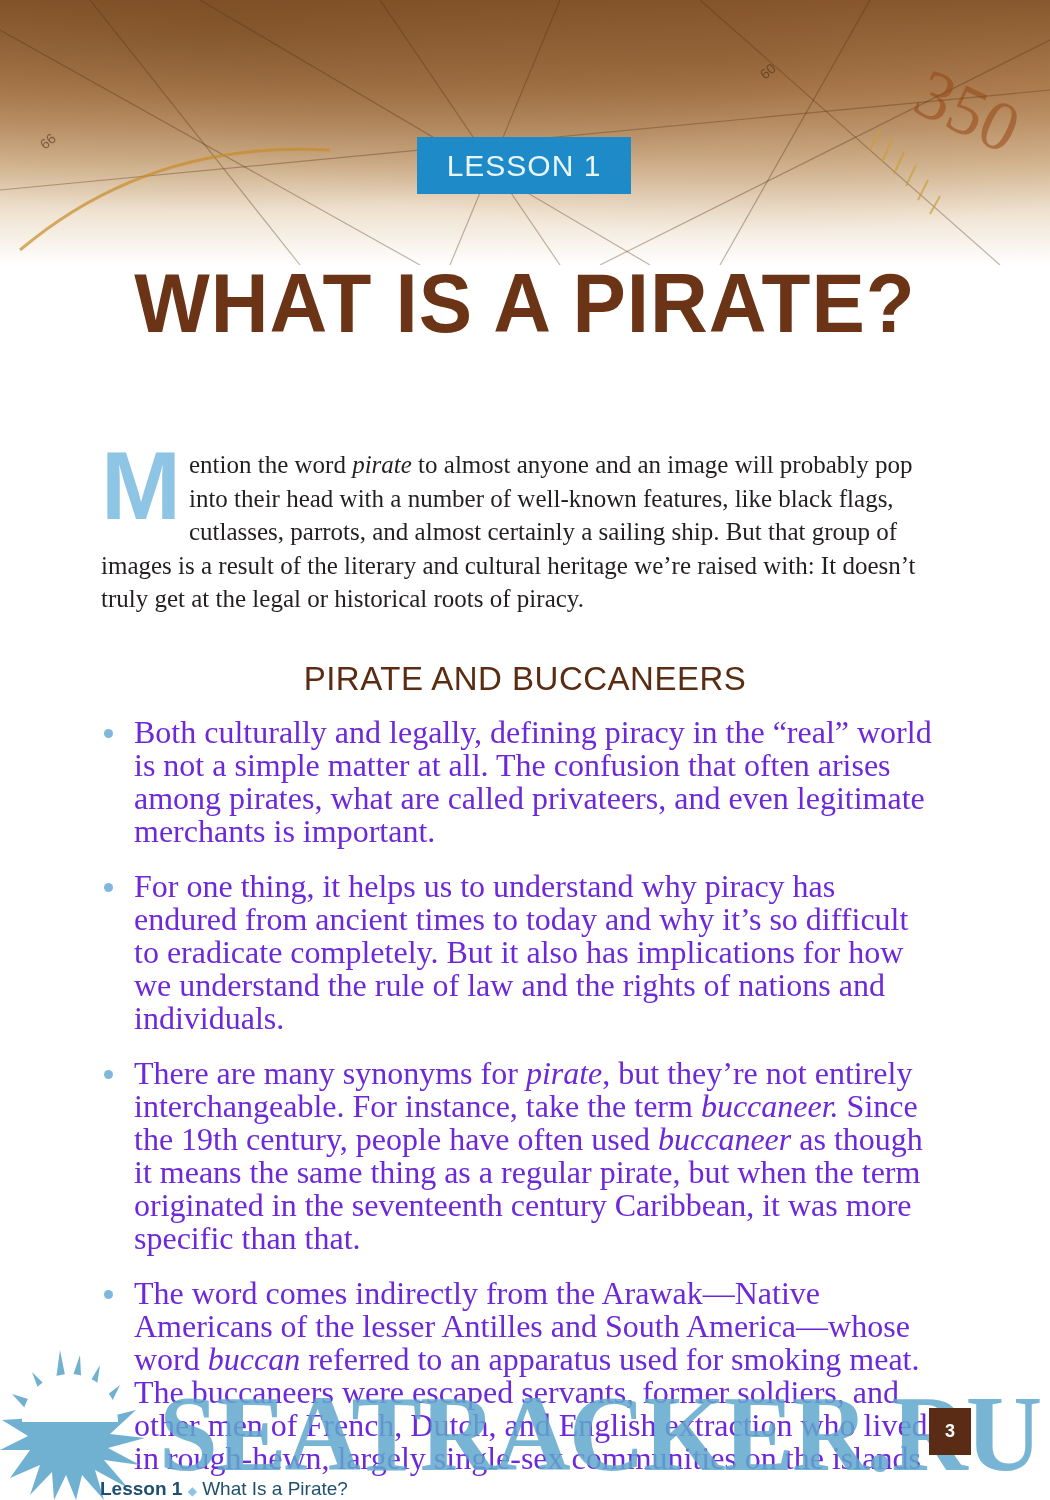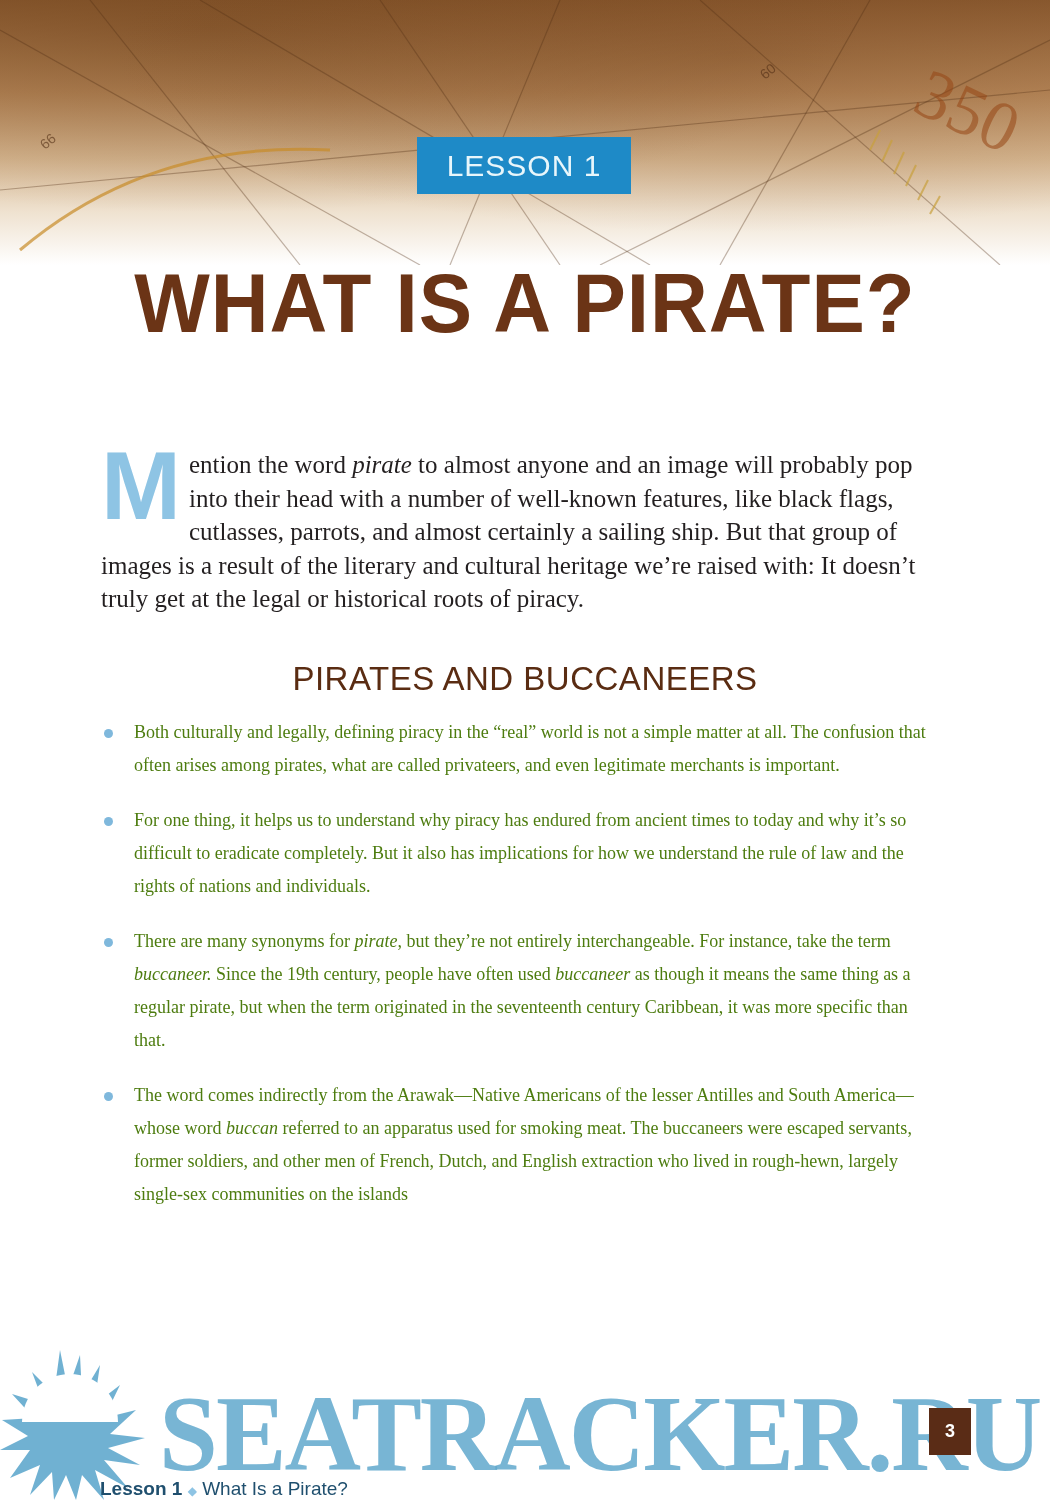--- a/index.html
+++ b/index.html
@@ -13,21 +13,21 @@
   .hero svg { position:absolute; left:0; top:0; }
   .lesson-badge { position:absolute; left:417px; top:137px; width:214px; height:57px; background:#1e8ac7; color:#e8f6fb;
     font-family:"Liberation Sans", sans-serif; font-size:30px; letter-spacing:1px; display:flex; align-items:center; justify-content:center; }
   .title { position:absolute; left:0; top:258px; width:1050px; text-align:center; color:#6b3416;
     font-family:"Liberation Sans", sans-serif; font-weight:bold; font-size:80px; letter-spacing:1px; transform:scaleY(1.05); }
   .intro { position:absolute; left:101px; top:448px; width:840px; font-size:25px; line-height:33.5px; color:#231f20; }
   .dropcap { float:left; font-family:"Liberation Sans", sans-serif; font-weight:bold; color:#8ec4e4; font-size:96px; line-height:72px; margin:2px 8px 0 0; height:66px; }
   .subhead { position:absolute; left:0; top:660px; width:1050px; text-align:center; color:#5a2c12;
     font-family:"Liberation Sans", sans-serif; font-size:33px; letter-spacing:0.5px; }
   .bullets { position:absolute; left:101px; top:716px; width:840px; margin:0; padding:0; list-style:none; }
-  .bullets li { position:relative; padding-left:33px; font-size:18px; line-height:33px; color:#4d7c0f; margin-bottom:22px; }
+  .bullets li { position:relative; padding-left:33px; font-size:32px; line-height:33px; color:#6d28d9; margin-bottom:22px; }
   .bullet-dot { position:absolute; left:3px; top:13px; width:9px; height:9px; border-radius:50%; background:#7fb8dc; }
   .footer-label { position:absolute; left:100px; top:1478px; font-family:"Liberation Sans", sans-serif; font-size:19px; color:#1f4f6e; }
   .footer-label b { font-weight:bold; }
   .page-num { position:absolute; left:929px; top:1408px; width:42px; height:47px; background:#5a2c16; color:#ffffff;
     font-family:"Liberation Sans", sans-serif; font-weight:bold; font-size:18px; display:flex; align-items:center; justify-content:center; }
   .watermark { position:absolute; left:0; top:1350px; width:1050px; height:150px; pointer-events:none; }
   .wm-text { position:absolute; left:150px; top:1372px; font-family:"Liberation Serif", serif; font-weight:bold; font-size:108px;
     color:rgba(96,168,205,0.85); letter-spacing:-2px; transform:scaleX(0.98); white-space:nowrap; }
 </style>
 </head>
@@ -61,21 +61,21 @@
   </svg>
   <div class="lesson-badge">LESSON 1</div>
 </div>
 
 <div class="title">WHAT IS A PIRATE?</div>
 
 <div class="intro">
   <span class="dropcap">M</span><span>ention the word </span><em>pirate</em><span> to almost anyone and an image will probably pop into their head with a number of well-known features, like black flags, cutlasses, parrots, and almost certainly a sailing ship. But that group of images is a result of the literary and cultural heritage we’re raised with: It doesn’t truly get at the legal or historical roots of piracy.</span>
 </div>
 
-<div class="subhead">PIRATES AND BUCCANEERS</div>
+<div class="subhead">PIRATE AND BUCCANEERS</div>
 
 <ul class="bullets" id="bullets">
     <li><span class="bullet-dot"></span><span>Both culturally and legally, defining piracy in the “real” world is not a simple matter at all. The confusion that often arises among pirates, what are called privateers, and even legitimate merchants is important.</span></li>
     <li><span class="bullet-dot"></span><span>For one thing, it helps us to understand why piracy has endured from ancient times to today and why it’s so difficult to eradicate completely. But it also has implications for how we understand the rule of law and the rights of nations and individuals.</span></li>
     <li><span class="bullet-dot"></span><span>There are many synonyms for </span><em>pirate</em><span>, but they’re not entirely interchangeable. For instance, take the term </span><em>buccaneer.</em><span> Since the 19th century, people have often used </span><em>buccaneer</em><span> as though it means the same thing as a regular pirate, but when the term originated in the seventeenth century Caribbean, it was more specific than that.</span></li>
     <li><span class="bullet-dot"></span><span>The word comes indirectly from the Arawak—Native Americans of the lesser Antilles and South America—whose word </span><em>buccan</em><span> referred to an apparatus used for smoking meat. The buccaneers were escaped servants, former soldiers, and other men of French, Dutch, and English extraction who lived in rough-hewn, largely single-sex communities on the islands</span></li>
   </ul>
 
 <div class="wm-text">SEATRACKER.RU</div>
 <svg class="watermark" width="1050" height="150">

